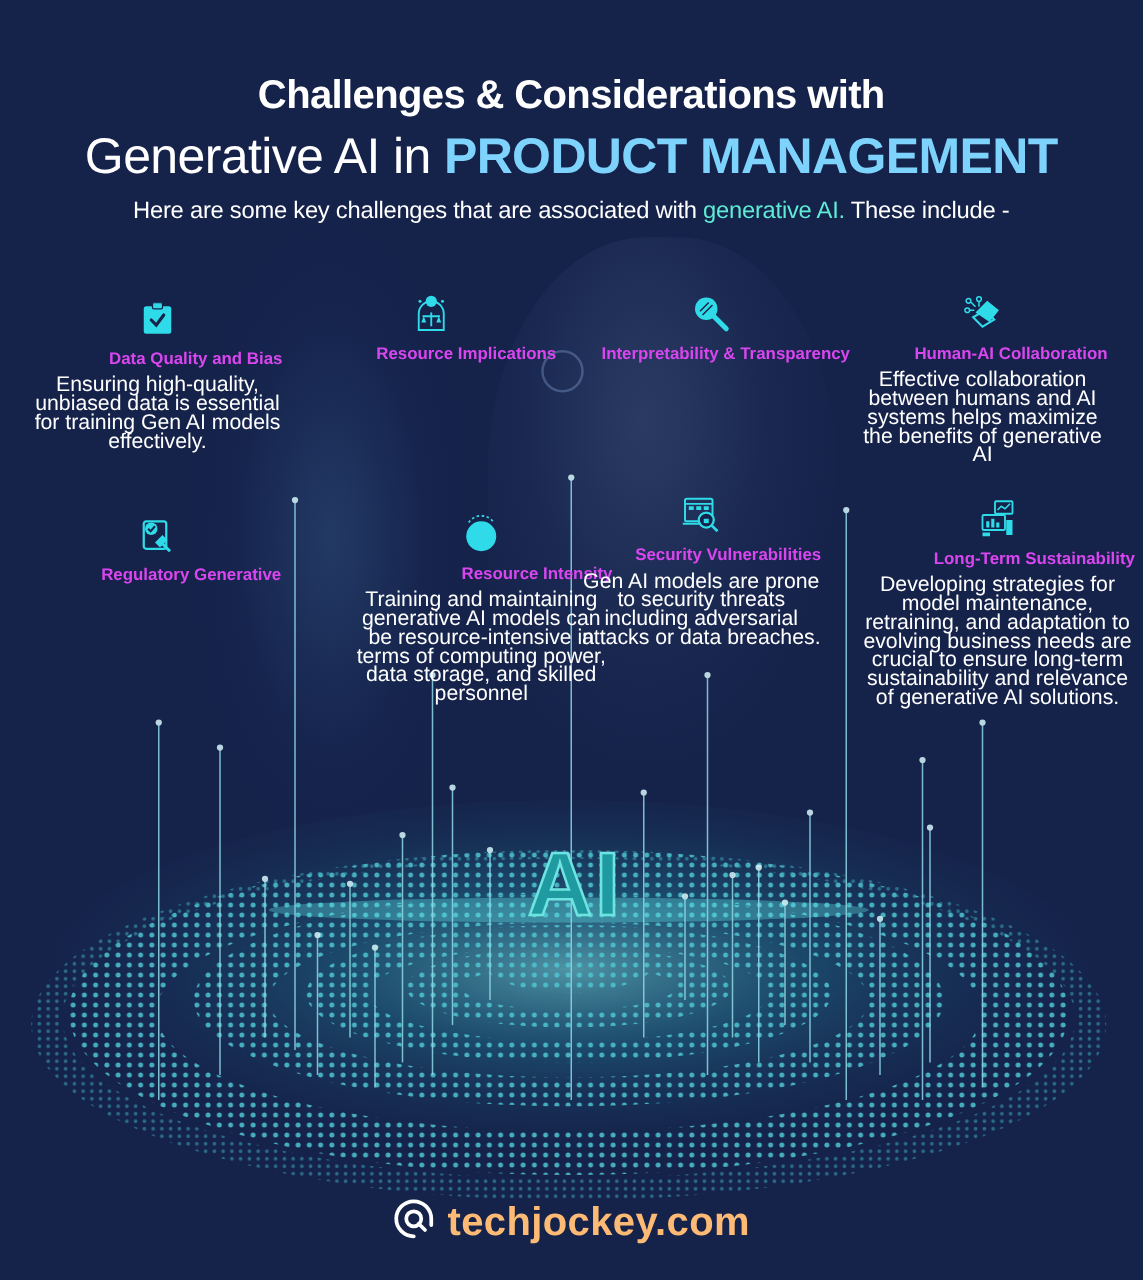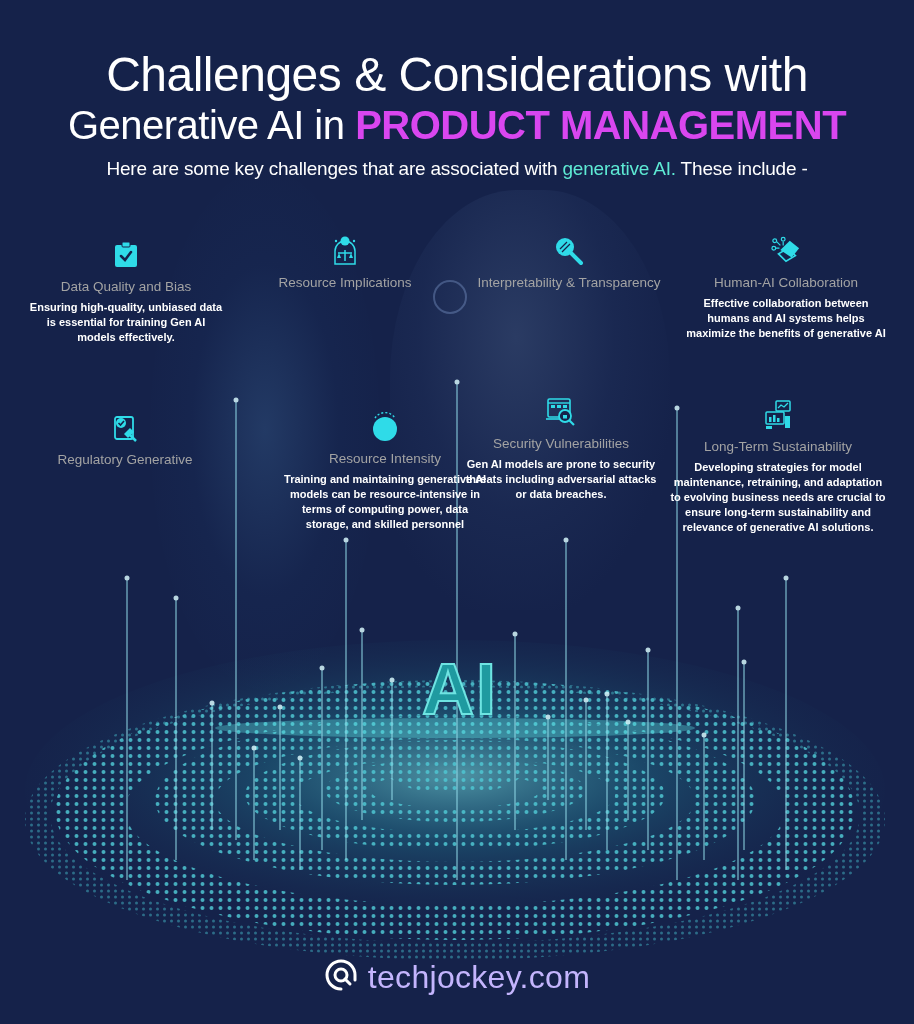--- a/index.html
+++ b/index.html
@@ -22,61 +22,61 @@
     border-radius: 45% 45% 30% 30%;
   }
   .bg-robot-eye {
     position: absolute; left: 433px; top: 280px; width: 34px; height: 34px;
     border: 2px solid rgba(140,170,220,0.35); border-radius: 50%;
   }
   svg.scene { position: absolute; left: 0; top: 0; width: 914px; height: 1024px; }
 
   .header { position: absolute; left: 0; top: 50px; width: 914px; text-align: center; }
   .title-line1 {
-    font-size: 48px; font-weight: 400; letter-spacing: -0.5px; line-height: 50px;
+    font-size: 32px; font-weight: 700; letter-spacing: -0.5px; line-height: 50px;
     color: #ffffff;
   }
   .title-line2 {
     font-size: 40px; font-weight: 400; letter-spacing: -0.5px; line-height: 50px;
     color: #ffffff;
   }
-  .title-accent { color: #d946ef; font-weight: 700; }
+  .title-accent { color: #7dd3fc; font-weight: 700; }
   .subtitle {
     margin-top: 8px; font-size: 19px; color: #ffffff; letter-spacing: -0.2px;
   }
   .subtitle .accent { color: #5eead4; }
 
   .card {
     position: absolute; text-align: center;
   }
   .card .icon {
     width: 30px; height: 30px; margin: 0 auto 8px auto;
     display: flex; align-items: center; justify-content: center;
   }
   .card .card-title {
-    color: #a3a3a3; font-weight: 400; font-size: 13.5px; line-height: 18px;
-    margin-bottom: 4px; white-space: nowrap;
+    color: #d946ef; font-weight: 700; font-size: 13.5px; line-height: 18px;
+    margin-bottom: 4px; white-space: nowrap; text-align: right;
   }
   .card .card-desc {
-    color: #ffffff; font-size: 11px; line-height: 15px; font-weight: bold;
+    color: #ffffff; font-size: 17px; line-height: 15px;
   }
 
   .ai-label {
-    position: absolute; left: 410px; top: 649px; width: 100px; text-align: center;
+    position: absolute; left: 410px; top: 668px; width: 100px; text-align: center;
     font-size: 72px; font-weight: 700; line-height: 80px;
     color: #1f9aa0;
     -webkit-text-stroke: 2px #6ee4e2;
     letter-spacing: 2px;
   }
 
   .footer {
     position: absolute; left: 0; top: 958px; width: 914px; text-align: center;
     display: flex; align-items: center; justify-content: center; gap: 10px;
   }
-  .footer .brand { font-size: 32px; color: #c4b5fd; letter-spacing: 0.3px; }
+  .footer .brand { font-size: 32px; color: #fdba74; letter-spacing: 0.3px; font-weight: bold; }
 </style>
 </head>
 <body>
 
 <div class="bg-layer">
   <div class="bg-glow-left"></div>
   <div class="bg-robot"></div>
   <div class="bg-robot-eye"></div>
 
   <svg class="scene" viewBox="0 0 914 1024">
@@ -267,21 +267,21 @@
       <line x1="0" y1="22" x2="14" y2="22" stroke="#2fdbe8" stroke-width="1.6"></line>
       <circle cx="19" cy="19" r="6" fill="#15224a" stroke="#2fdbe8" stroke-width="1.8"></circle>
       <rect x="17" y="18" width="4" height="3.5" fill="#2fdbe8"></rect>
       <line x1="23.5" y1="23.5" x2="28" y2="28" stroke="#2fdbe8" stroke-width="2.2"></line>
     </svg>
   </div>
   <div class="card-title">Security Vulnerabilities</div>
   <div class="card-desc">Gen AI models are prone to security threats including adversarial attacks or data breaches.</div>
 </div>
 
-<div class="card" style="left:668px; top:400px; width:220px;">
+<div class="card" style="left:688px; top:400px; width:220px;">
   <div class="icon">
     <svg width="28" height="30" viewBox="0 0 28 30">
       <rect x="12" y="1" width="14" height="10" rx="1" fill="none" stroke="#2fdbe8" stroke-width="1.5"></rect>
       <path d="M14 8 L17 5 L20 7 L24 3" stroke="#2fdbe8" stroke-width="1.3" fill="none"></path>
       <rect x="2" y="12" width="18" height="12" rx="1" fill="none" stroke="#2fdbe8" stroke-width="1.5"></rect>
       <rect x="5" y="17" width="2.5" height="5" fill="#2fdbe8"></rect>
       <rect x="9" y="15" width="2.5" height="7" fill="#2fdbe8"></rect>
       <rect x="13" y="18" width="2.5" height="4" fill="#2fdbe8"></rect>
       <rect x="21" y="16" width="5" height="12" fill="#2fdbe8"></rect>
       <rect x="2" y="26" width="6" height="3" fill="#2fdbe8"></rect>

